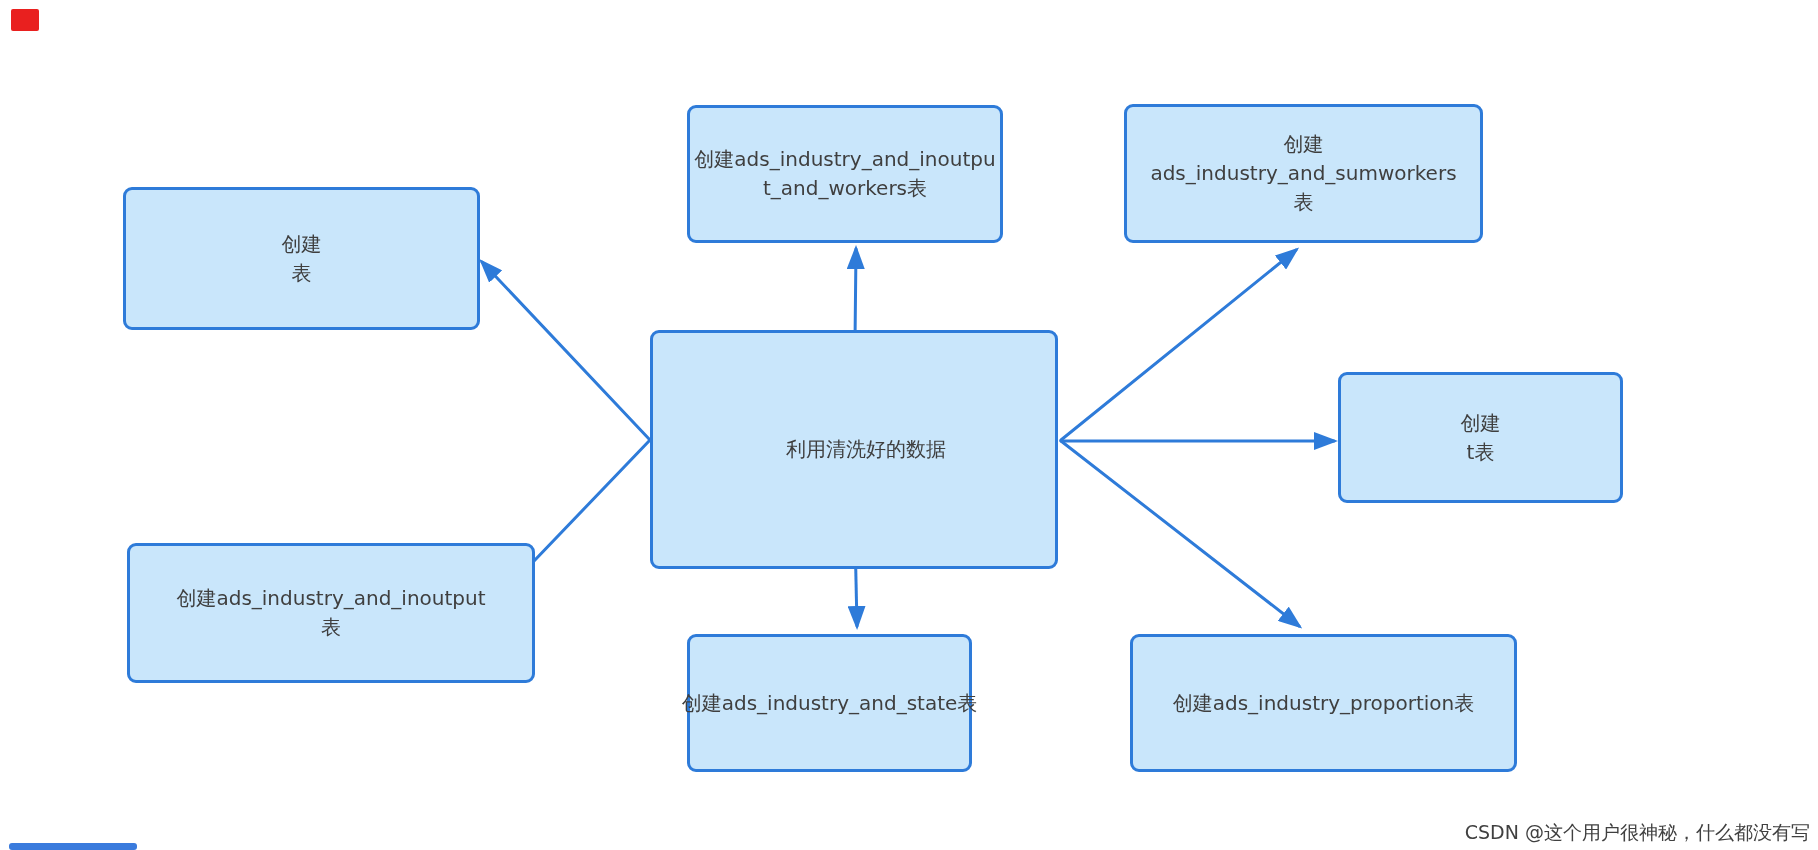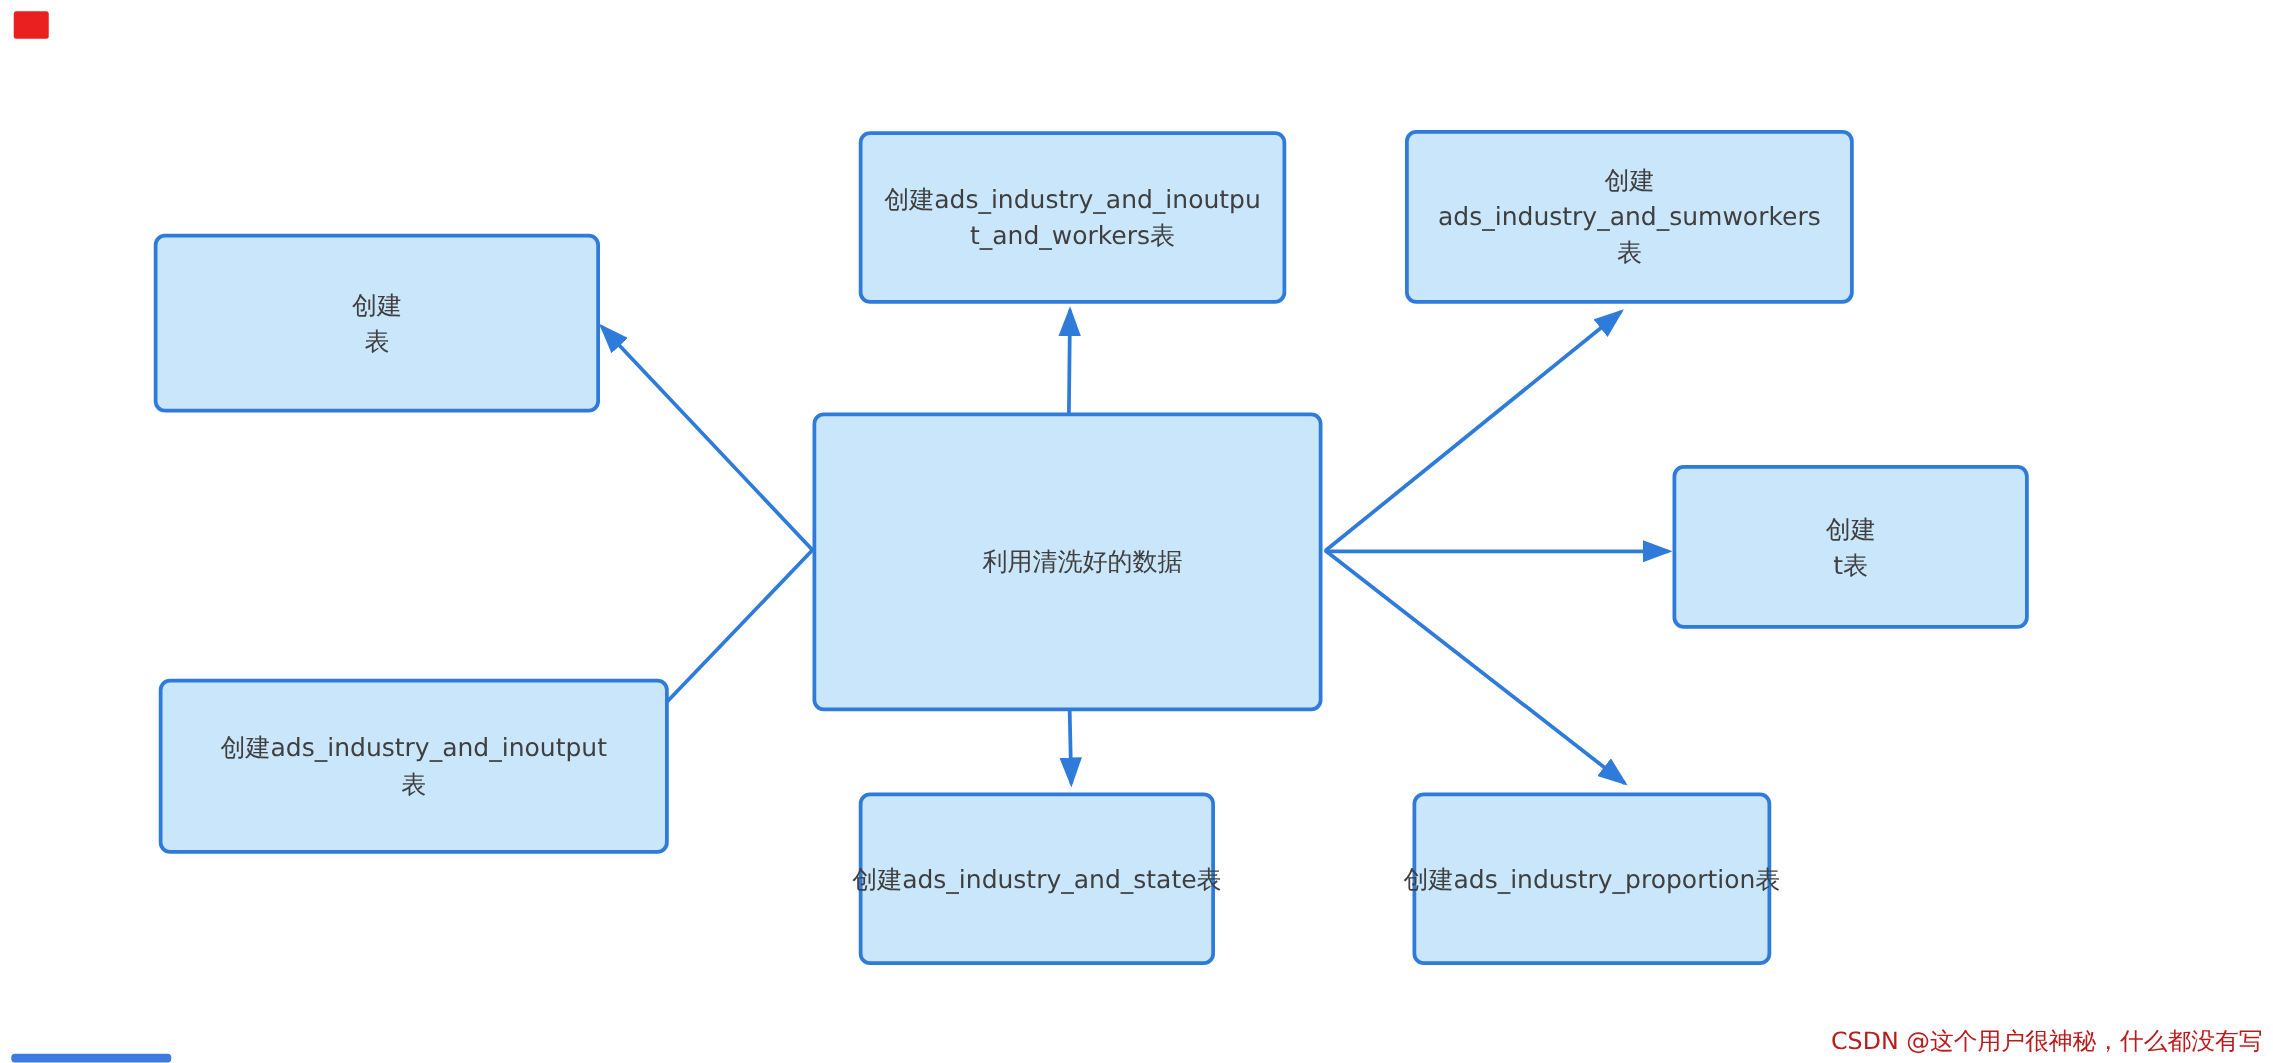--- a/index.html
+++ b/index.html
@@ -25,33 +25,33 @@
     flex-direction: column;
     justify-content: center;
     align-items: center;
     text-align: center;
     z-index: 2;
   }
   .node .line { white-space: nowrap; }
   #node-center { line-height: 31px; }
   
   #node-avgworkers   { left: 123px;  top: 187px; width: 357px; height: 143px; }
-  #node-inoutput-workers { left: 687px; top: 105px; width: 342px; height: 138px; }
+  #node-inoutput-workers { left: 687px; top: 105px; width: 316px; height: 138px; }
   #node-sumworkers   { left: 1124px; top: 104px; width: 359px; height: 139px; }
   #node-center       { left: 650px;  top: 330px; width: 408px; height: 239px; padding-left: 24px; }
   #node-sumlist      { left: 1338px; top: 372px; width: 285px; height: 131px; }
   #node-inoutput     { left: 127px;  top: 543px; width: 408px; height: 140px; }
   #node-state        { left: 687px;  top: 634px; width: 285px; height: 138px; }
-  #node-proportion   { left: 1130px; top: 634px; width: 287px; height: 138px; }
+  #node-proportion   { left: 1130px; top: 634px; width: 387px; height: 138px; }
 
   .watermark {
     position: absolute;
     right: 8px; top: 820px;
     font-size: 19px;
-    color: #b91c1c;
+    color: #404040;
     z-index: 3;
     white-space: nowrap;
   }
   .corner-red {
     position: absolute;
     left: 11px; top: 9px;
     width: 28px; height: 22px;
     background: #e9201f;
     border-radius: 2px;
     z-index: 3;

